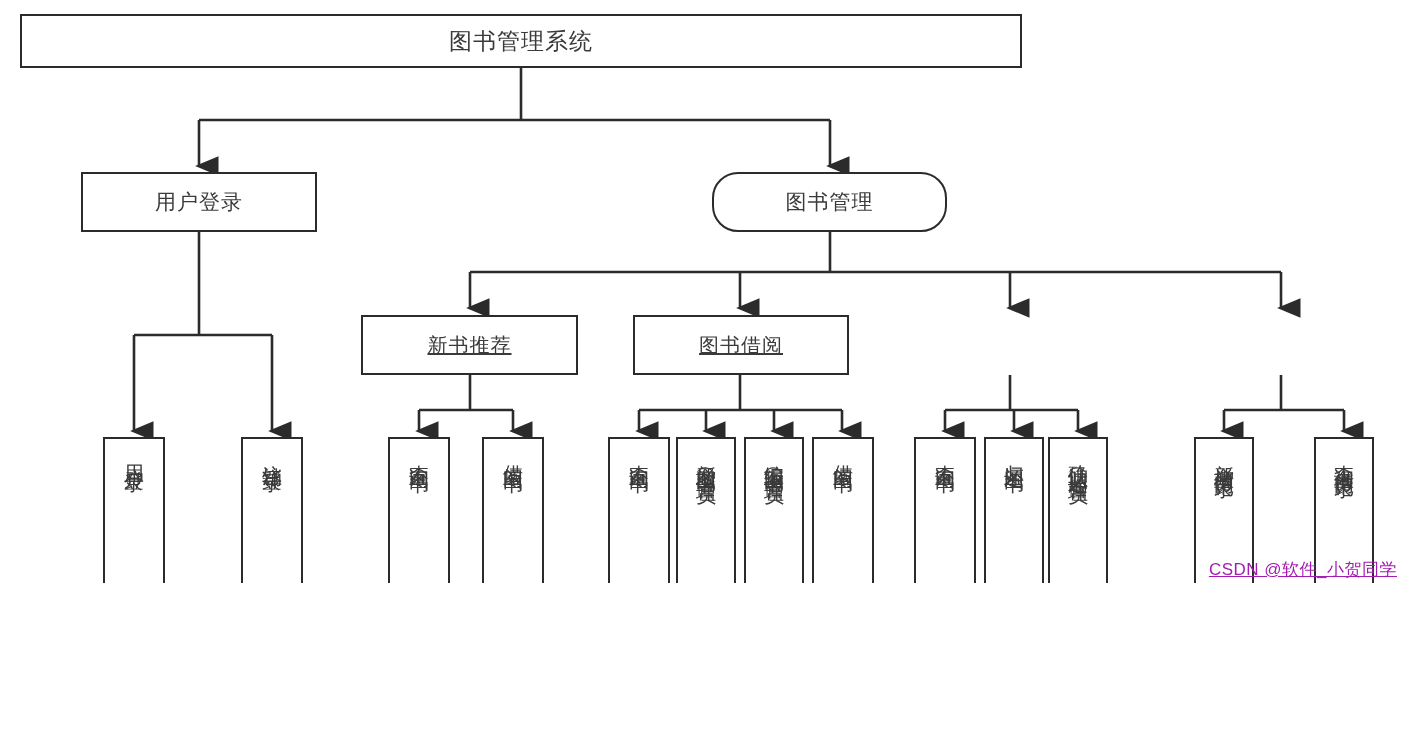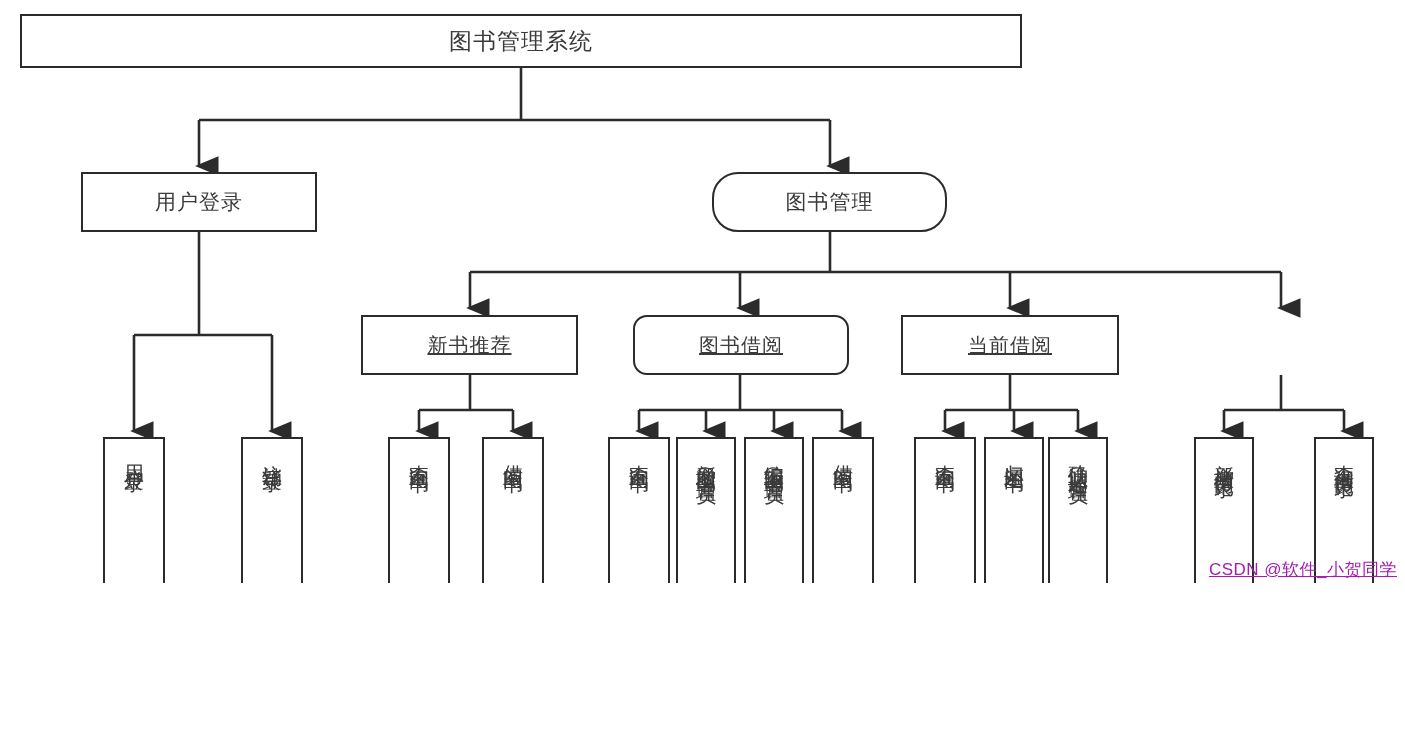--- a/index.html
+++ b/index.html
@@ -138,27 +138,24 @@
   </div>
 
   <div class="node lvl1" style="left:712px; top:172px; width:235px; height:60px;border-radius:26px;">
     <span>图书管理</span>
   </div>
 
   <div class="node lvl2" style="left:361px; top:315px; width:217px; height:60px;">
     <span>新书推荐</span>
   </div>
 
-  <div class="node lvl2" style="left:633px; top:315px; width:216px; height:60px;border-radius:14px;">
+  <div class="node lvl2" style="left:633px; top:315px; width:216px; height:60px;">
     <span>图书借阅</span>
   </div>
 
-  <div class="node lvl2" style="left:901px; top:315px; width:218px; height:60px;">
-    <span>当前借阅</span>
-  </div>
 
 
   <div class="node leaf" style="left:103px; top:437px; width:62px; height:296px;">
     <span class="vtext">用户登录</span>
   </div>
 
   <div class="node leaf" style="left:241px; top:437px; width:62px; height:296px;">
     <span class="vtext">注销登录</span>
   </div>
 

